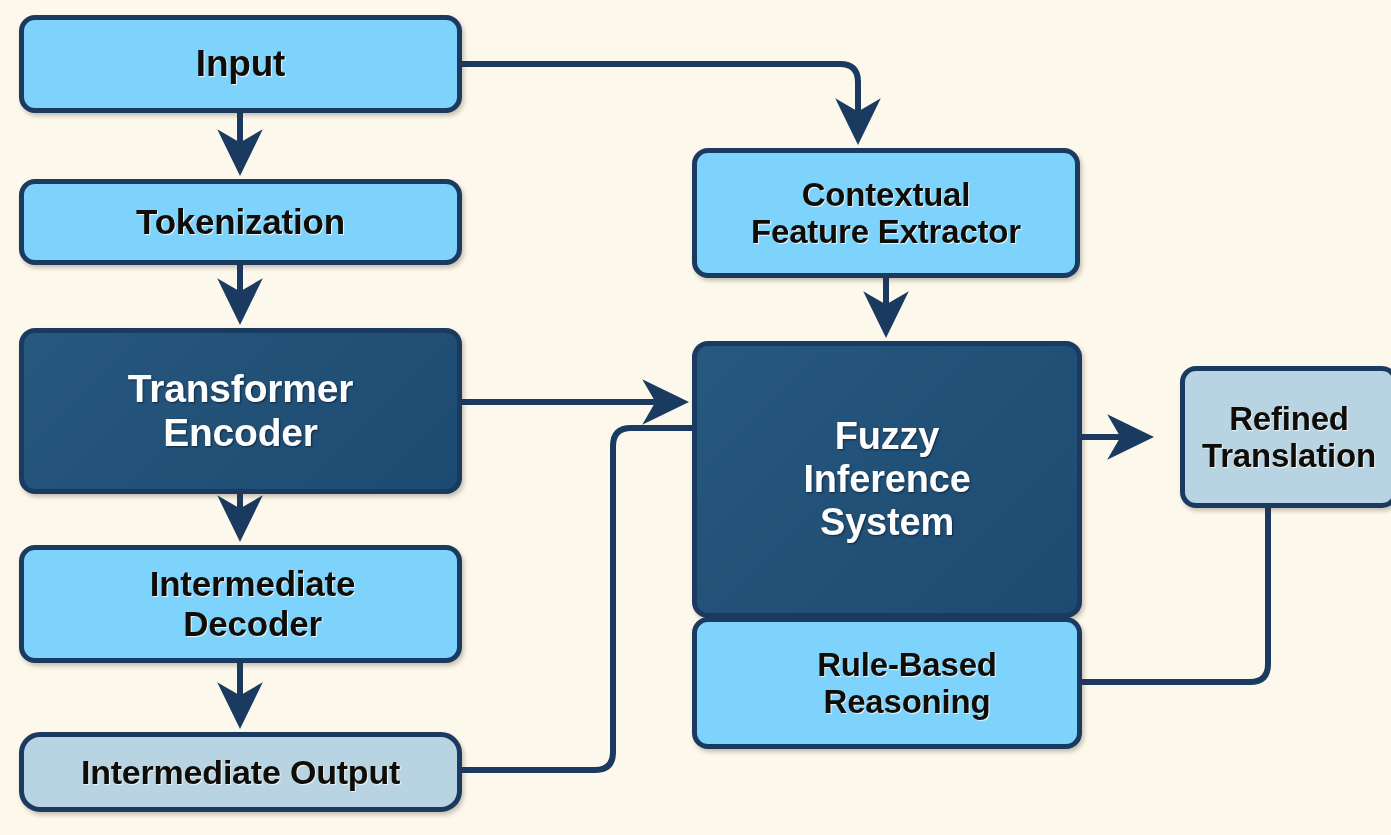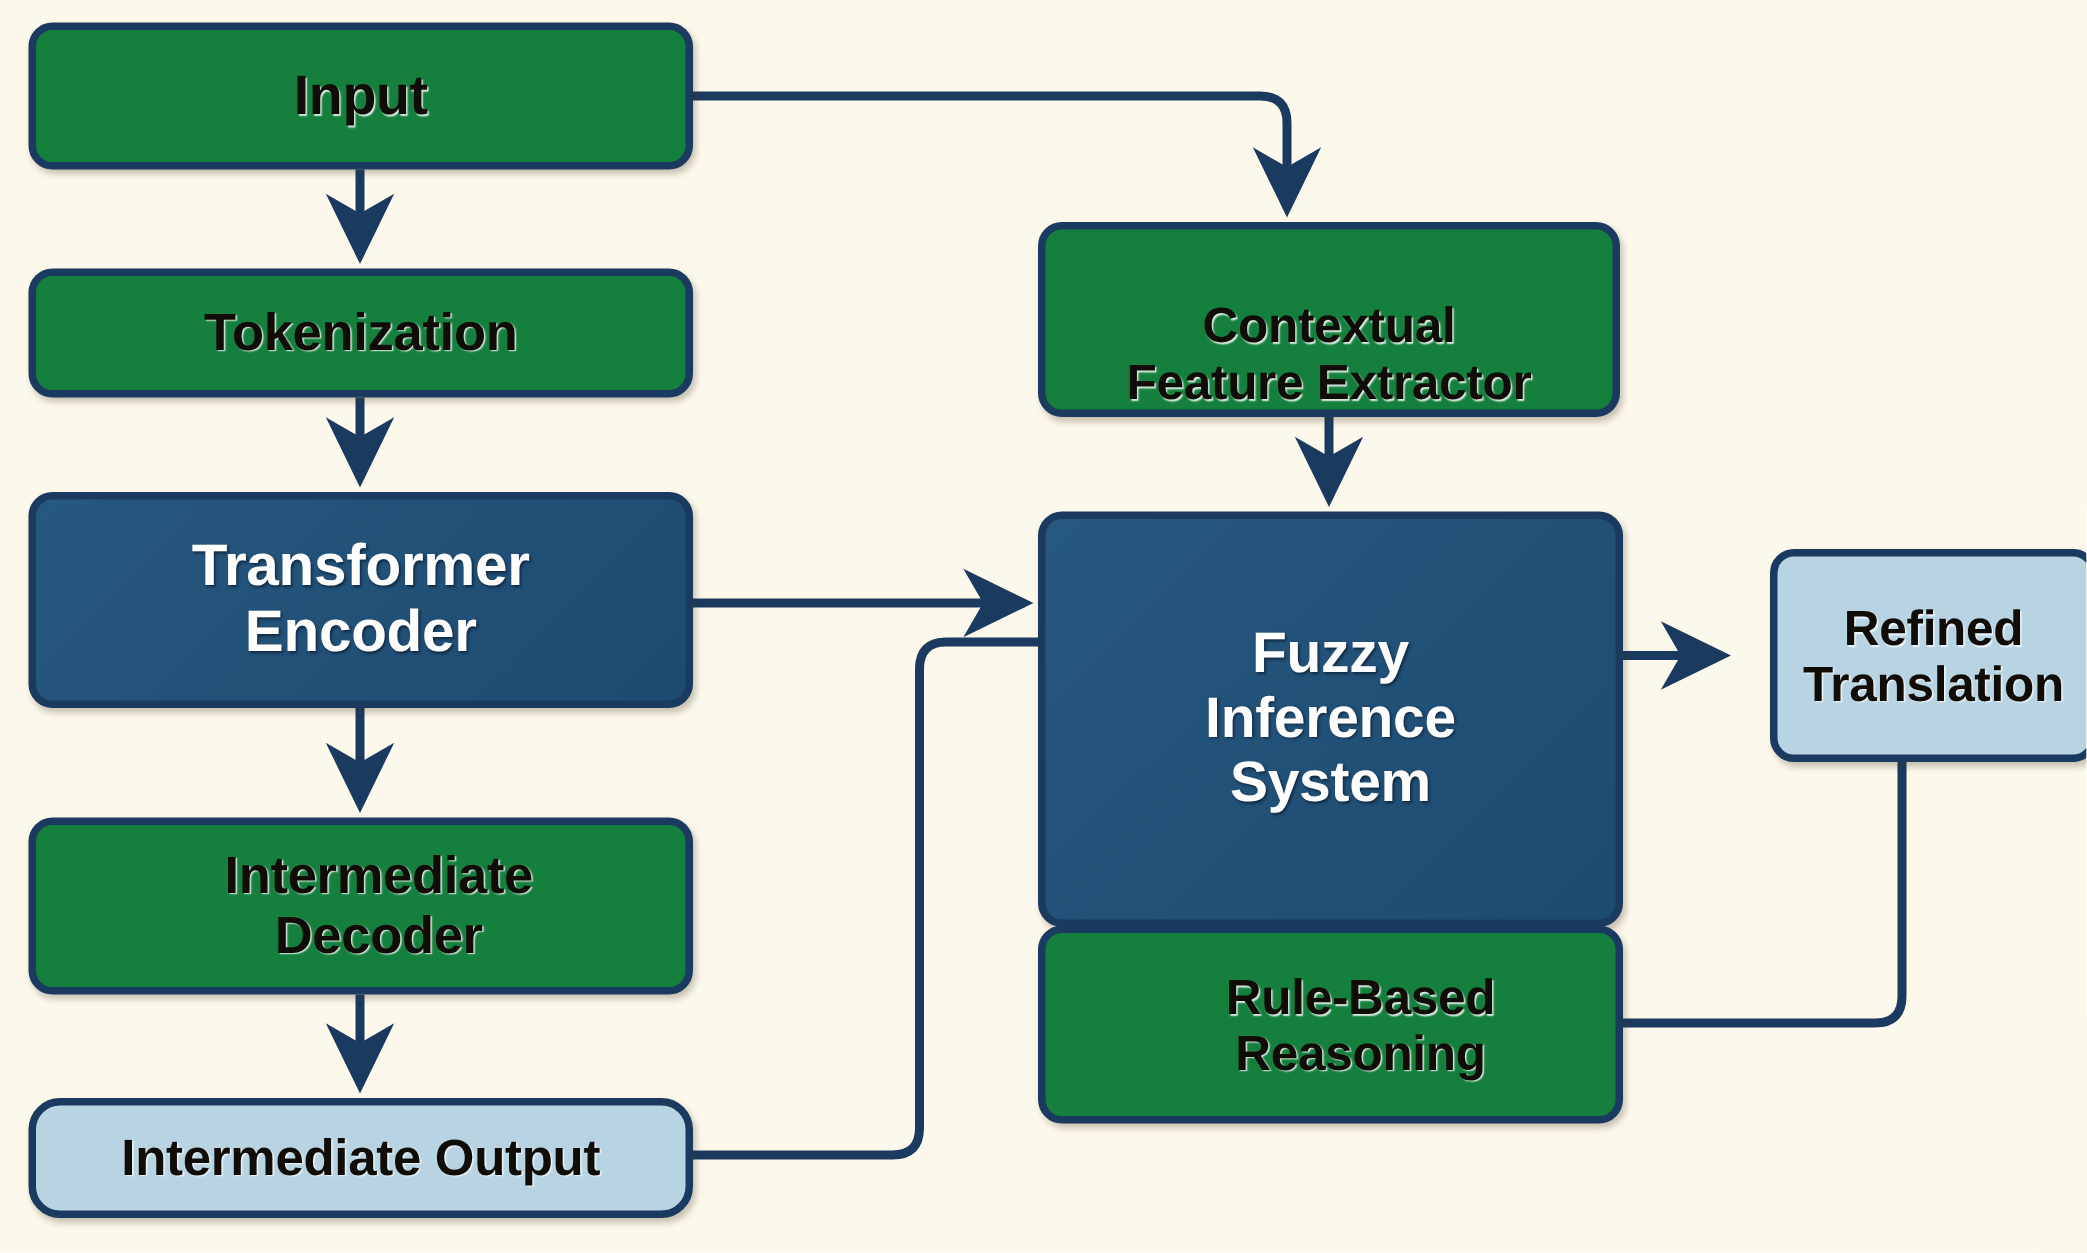--- a/index.html
+++ b/index.html
@@ -36,21 +36,21 @@
     z-index: 2;
   }
   .node .node-label {
     display: block;
     width: 100%;
     line-height: 1.13;
     letter-spacing: -0.2px;
     white-space: pre-line;
   }
   .fill-tan {
-    background: #15803d;
+    background: #7dd3fc;
   }
   .fill-tan .node-label {
     color: #100d08;
     font-weight: 600;
     text-shadow: 1px 1px 1px rgba(255,255,255,0.85);
   }
   .fill-navy {
     background: #215079;
     background-image: linear-gradient(135deg, #27587f 0%, #1d4a71 100%);
   }
@@ -66,28 +66,28 @@
     color: #100d08;
     font-weight: 600;
     text-shadow: 1px 1px 1px rgba(255,255,255,0.8);
   }
 
   
   #node-input            { left:19px;  top:15px;  width:443px; height:98px;  }
   #node-input .node-label            { font-size: 37px; }
   #node-tokenization     { left:19px;  top:179px; width:443px; height:86px;  }
   #node-tokenization .node-label     { font-size: 35px; }
-  #node-transformer      { left:19px;  top:328px; width:443px; height:144px; }
+  #node-transformer      { left:19px;  top:328px; width:443px; height:166px; }
   #node-transformer .node-label      { font-size: 39px; }
   #node-decoder          { left:19px;  top:545px; width:443px; height:118px; }
   #node-decoder .node-label          { font-size: 35px; padding-left: 24px; }
   #node-interout         { left:19px;  top:732px; width:443px; height:80px;border-radius:21px;  }
   #node-interout .node-label         { font-size: 34px; }
 
-  #node-contextual       { left:692px; top:148px; width:388px; height:130px;align-items:flex-end; }
+  #node-contextual       { left:692px; top:148px; width:388px; height:130px; }
   #node-contextual .node-label       { font-size: 33px; }
   #node-fuzzy            { left:692px; top:341px; width:390px; height:277px; }
   #node-fuzzy .node-label            { font-size: 38px; }
   #node-rulebased        { left:692px; top:617px; width:390px; height:132px; }
   #node-rulebased .node-label        { font-size: 33px; padding-left: 40px; }
 
   #node-refined          { left:1157px; top:366px; width:218px; height:142px;margin-left:23px; }
   #node-refined .node-label          { font-size: 33px; }
 </style>
 </head>

